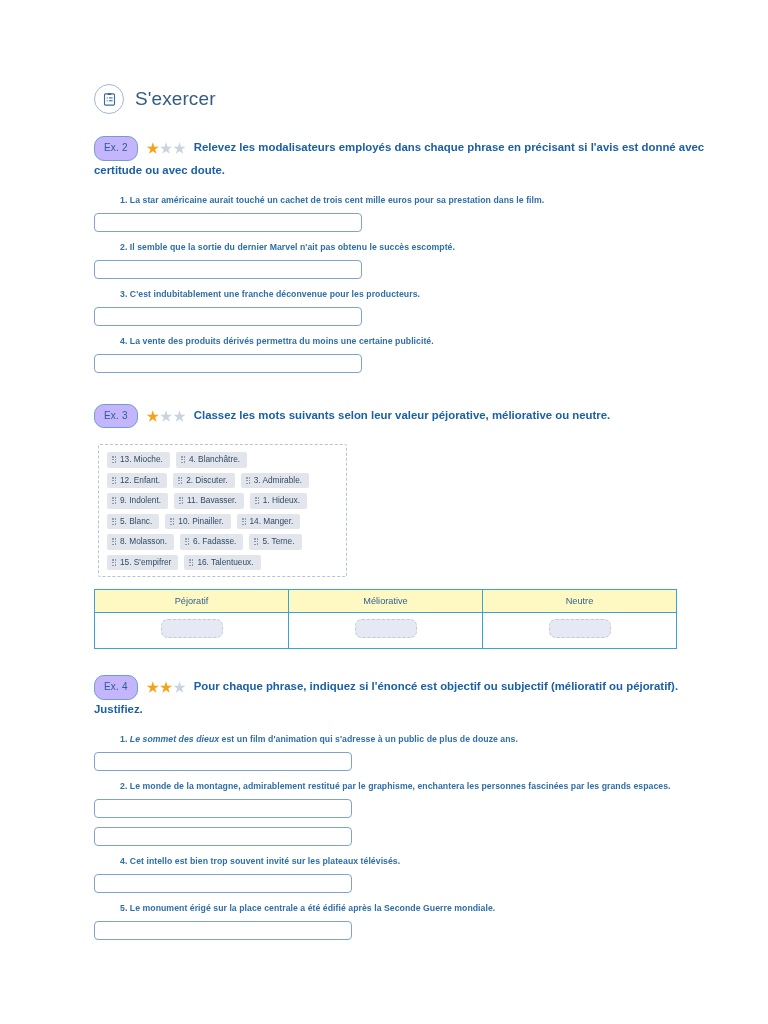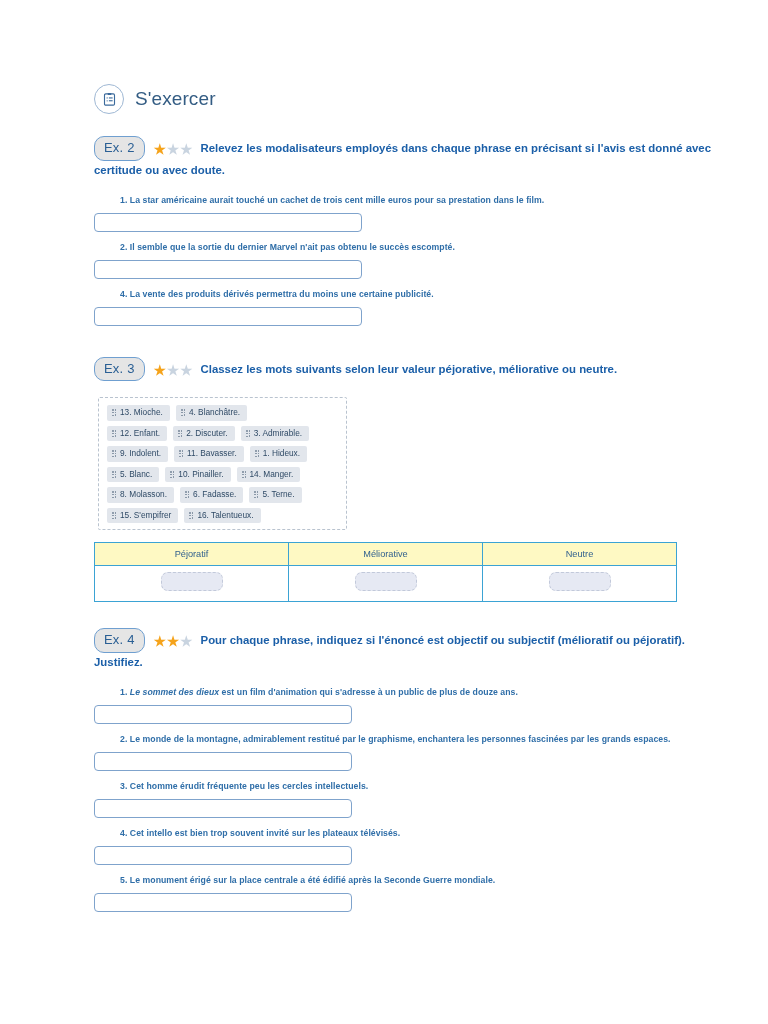--- a/index.html
+++ b/index.html
@@ -53,27 +53,27 @@
     font-size: 11.4px;
     font-weight: bold;
     color: #1b5fa8;
     line-height: 18px;
   }
   .ex-badge {
     display: inline-block;
     border: 1px solid #6f9fd0;
     border-radius: 10px;
     padding: 2px 9px 2.5px;
-    font-size: 13px;
+    font-size: 10px;
     font-weight: normal;
     color: #2a5f94;
     letter-spacing: .2px;
     vertical-align: 1px;
     margin-right: 9px;
-    background: #e5e5e5;
+    background: #c4b5fd;
   }
   .stars {
     display: inline-block;
     letter-spacing: 1.2px;
     margin-right: 7px;
     vertical-align: -1px;
     font-size: 13.5px;
     line-height: 1;
   }
   .star-on  { color: #f5a31b; }
@@ -204,20 +204,25 @@
 
     <div class="q-list">
       <div class="q-item">
         <div class="q-text"><span class="num">1.</span>
           <span>La star américaine aurait touché un cachet de trois cent mille euros pour sa prestation dans le film.</span></div>
         <div class="answer-box"></div>
       </div>
       <div class="q-item">
         <div class="q-text"><span class="num">2.</span>
           <span>Il semble que la sortie du dernier Marvel n'ait pas obtenu le succès escompté.</span></div>
+        <div class="answer-box"></div>
+      </div>
+      <div class="q-item">
+        <div class="q-text"><span class="num">3.</span>
+          <span>C'est indubitablement une franche déconvenue pour les producteurs.</span></div>
         <div class="answer-box"></div>
       </div>
       <div class="q-item">
         <div class="q-text"><span class="num">4.</span>
           <span>La vente des produits dérivés permettra du moins une certaine publicité.</span></div>
         <div class="answer-box"></div>
       </div>
     </div>
   </div>
 
@@ -335,22 +340,20 @@
         <div class="q-text"><span class="num">1.</span>
           <em>Le sommet des dieux</em><span> est un film d'animation qui s'adresse à un public de plus de douze ans.</span></div>
         <div class="answer-box w2"></div>
       </div>
       <div class="q-item">
         <div class="q-text"><span class="num">2.</span>
           <span>Le monde de la montagne, admirablement restitué par le graphisme, enchantera les personnes fascinées par les grands espaces.</span></div>
         <div class="answer-box w2"></div>
       </div>
       <div class="q-item">
-        <div class="q-text"><span class="num">3.</span>
-          <span>Cet homme érudit fréquente peu les cercles intellectuels.</span></div>
         <div class="answer-box w2"></div>
       </div>
       <div class="q-item">
         <div class="q-text"><span class="num">4.</span>
           <span>Cet intello est bien trop souvent invité sur les plateaux télévisés.</span></div>
         <div class="answer-box w2"></div>
       </div>
       <div class="q-item">
         <div class="q-text"><span class="num">5.</span>
           <span>Le monument érigé sur la place centrale a été édifié après la Seconde Guerre mondiale.</span></div>

